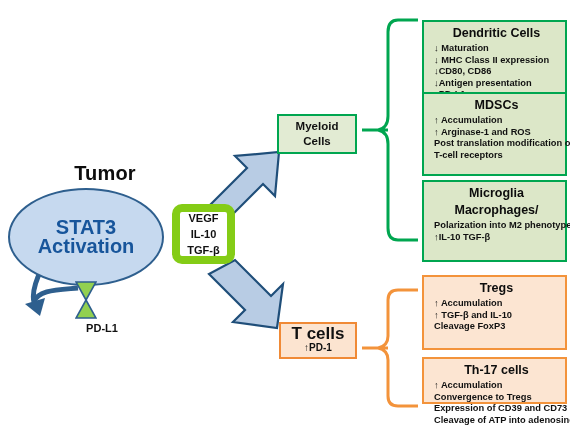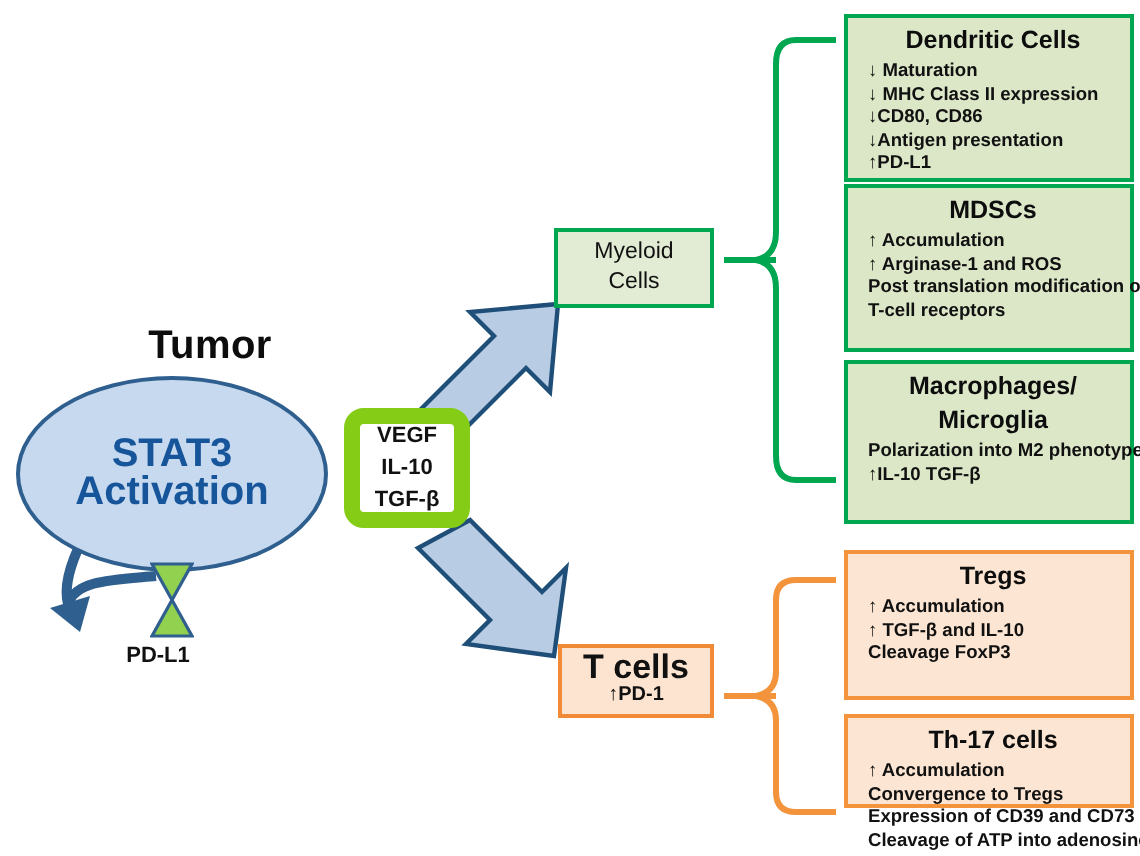--- a/index.html
+++ b/index.html
@@ -34,21 +34,21 @@
   #tumor-ellipse .ln{
     font-size:20px;font-weight:bold;color:#17559b;
     line-height:19px;text-align:center;
   }
 
   
   #pdl1-symbol{
     left:75px;top:281px;width:22px;height:38px;z-index:4;
   }
   #pdl1-label{
-    left:43px;top:322px;width:72px;text-align:center;
+    left:66px;top:322px;width:72px;text-align:center;
     font-size:11px;font-weight:bold;color:#111;
   }
 
   
   #feedback-arrow{left:20px;top:228px;width:90px;height:95px;z-index:2;}
 
   
   #cytokine-box{
     left:172px;top:204px;width:63px;height:60px;
     background:#ffffff;border:8px solid #84cc16;
@@ -69,21 +69,21 @@
   
   .cellbox{
     display:flex;flex-direction:column;
     align-items:center;justify-content:center;
     z-index:3;background:#e2ebd3;
   }
   #myeloid-cells{
     left:277px;top:114px;width:80px;height:40px;
     border:2px solid #00a650;background:#e2ebd3;
   }
-  #myeloid-cells .ln{font-size:11.5px;font-weight:normal;color:#111;line-height:15px;}
+  #myeloid-cells .ln{font-size:11.5px;font-weight:bold;color:#111;line-height:15px;}
   #t-cells{
     left:279px;top:322px;width:78px;height:37px;
     border:2px solid #f08a36;background:#fce4d0;
   }
   #t-cells .ttl{font-size:17px;font-weight:bold;color:#111;line-height:14px;}
   #t-cells .sub{font-size:10px;font-weight:bold;color:#111;line-height:13px;}
 
   
   #bracket-green{left:362px;top:16px;width:58px;height:228px;z-index:2;}
   #bracket-orange{left:362px;top:286px;width:58px;height:124px;z-index:2;}
@@ -97,21 +97,21 @@
     text-align:center;font-weight:bold;color:#0d0d0d;
     font-size:12.5px;line-height:15px;margin-bottom:2px;
   }
   .detail .item{
     font-size:9.3px;font-weight:bold;color:#111;
     line-height:11.6px;white-space:nowrap;
   }
   .green-detail{background:#dce7c8;border:2px solid #00a650;}
   .orange-detail{background:#fce5d2;border:2px solid #f3933b;}
 
-  #box-dendritic{left:422px;top:7px;width:145px;height:84px;}
+  #box-dendritic{left:422px;top:20px;width:145px;height:84px;}
   #box-mdsc{left:422px;top:92px;width:145px;height:84px;}
   #box-macrophage{left:422px;top:180px;width:145px;height:82px;}
   #box-tregs{left:422px;top:275px;width:145px;height:75px;}
   #box-th17{left:422px;top:357px;width:145px;height:47px;}
   #box-macrophage .title{line-height:15px;}
 </style>
 </head>
 <body>
 
 <div id="stage">
@@ -182,22 +182,22 @@
 
   <div class="abs detail green-detail" id="box-mdsc">
     <div class="title">MDSCs</div>
     <div class="item">↑ Accumulation</div>
     <div class="item">↑ Arginase-1 and ROS</div>
     <div class="item">Post translation modification of</div>
     <div class="item">T-cell receptors</div>
   </div>
 
   <div class="abs detail green-detail" id="box-macrophage">
+    <div class="title">Microglia</div>
     <div class="title">Macrophages/</div>
-    <div class="title">Microglia</div>
     <div class="item">Polarization into M2 phenotype</div>
     <div class="item">↑IL-10 TGF-β</div>
   </div>
 
   <div class="abs detail orange-detail" id="box-tregs">
     <div class="title">Tregs</div>
     <div class="item">↑ Accumulation</div>
     <div class="item">↑ TGF-β and IL-10</div>
     <div class="item">Cleavage FoxP3</div>
   </div>

